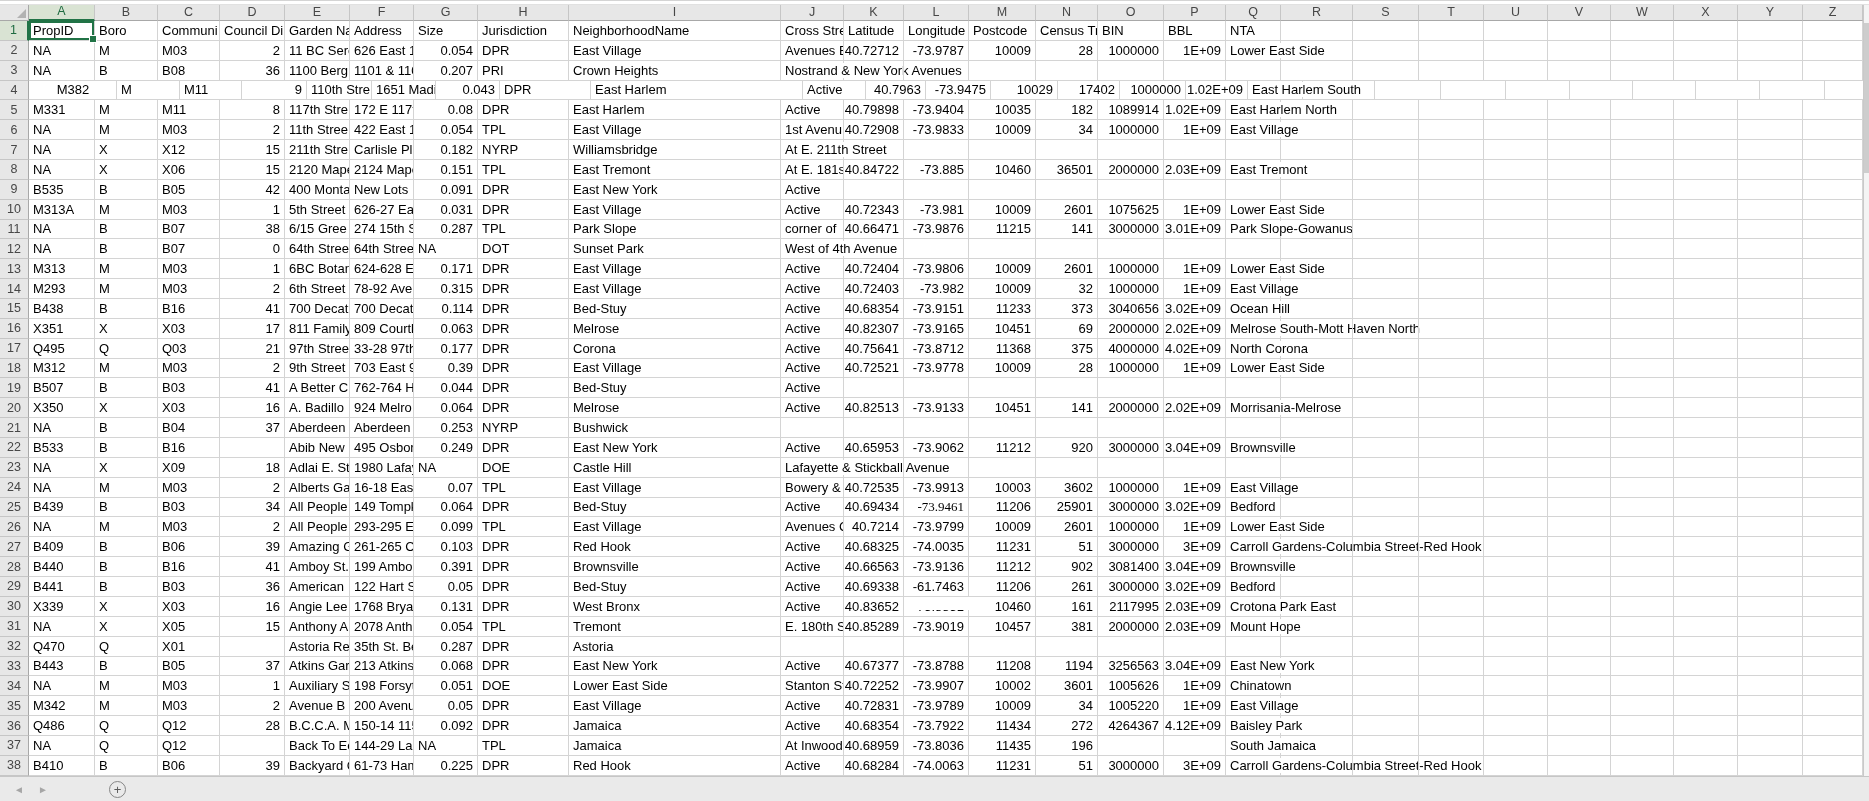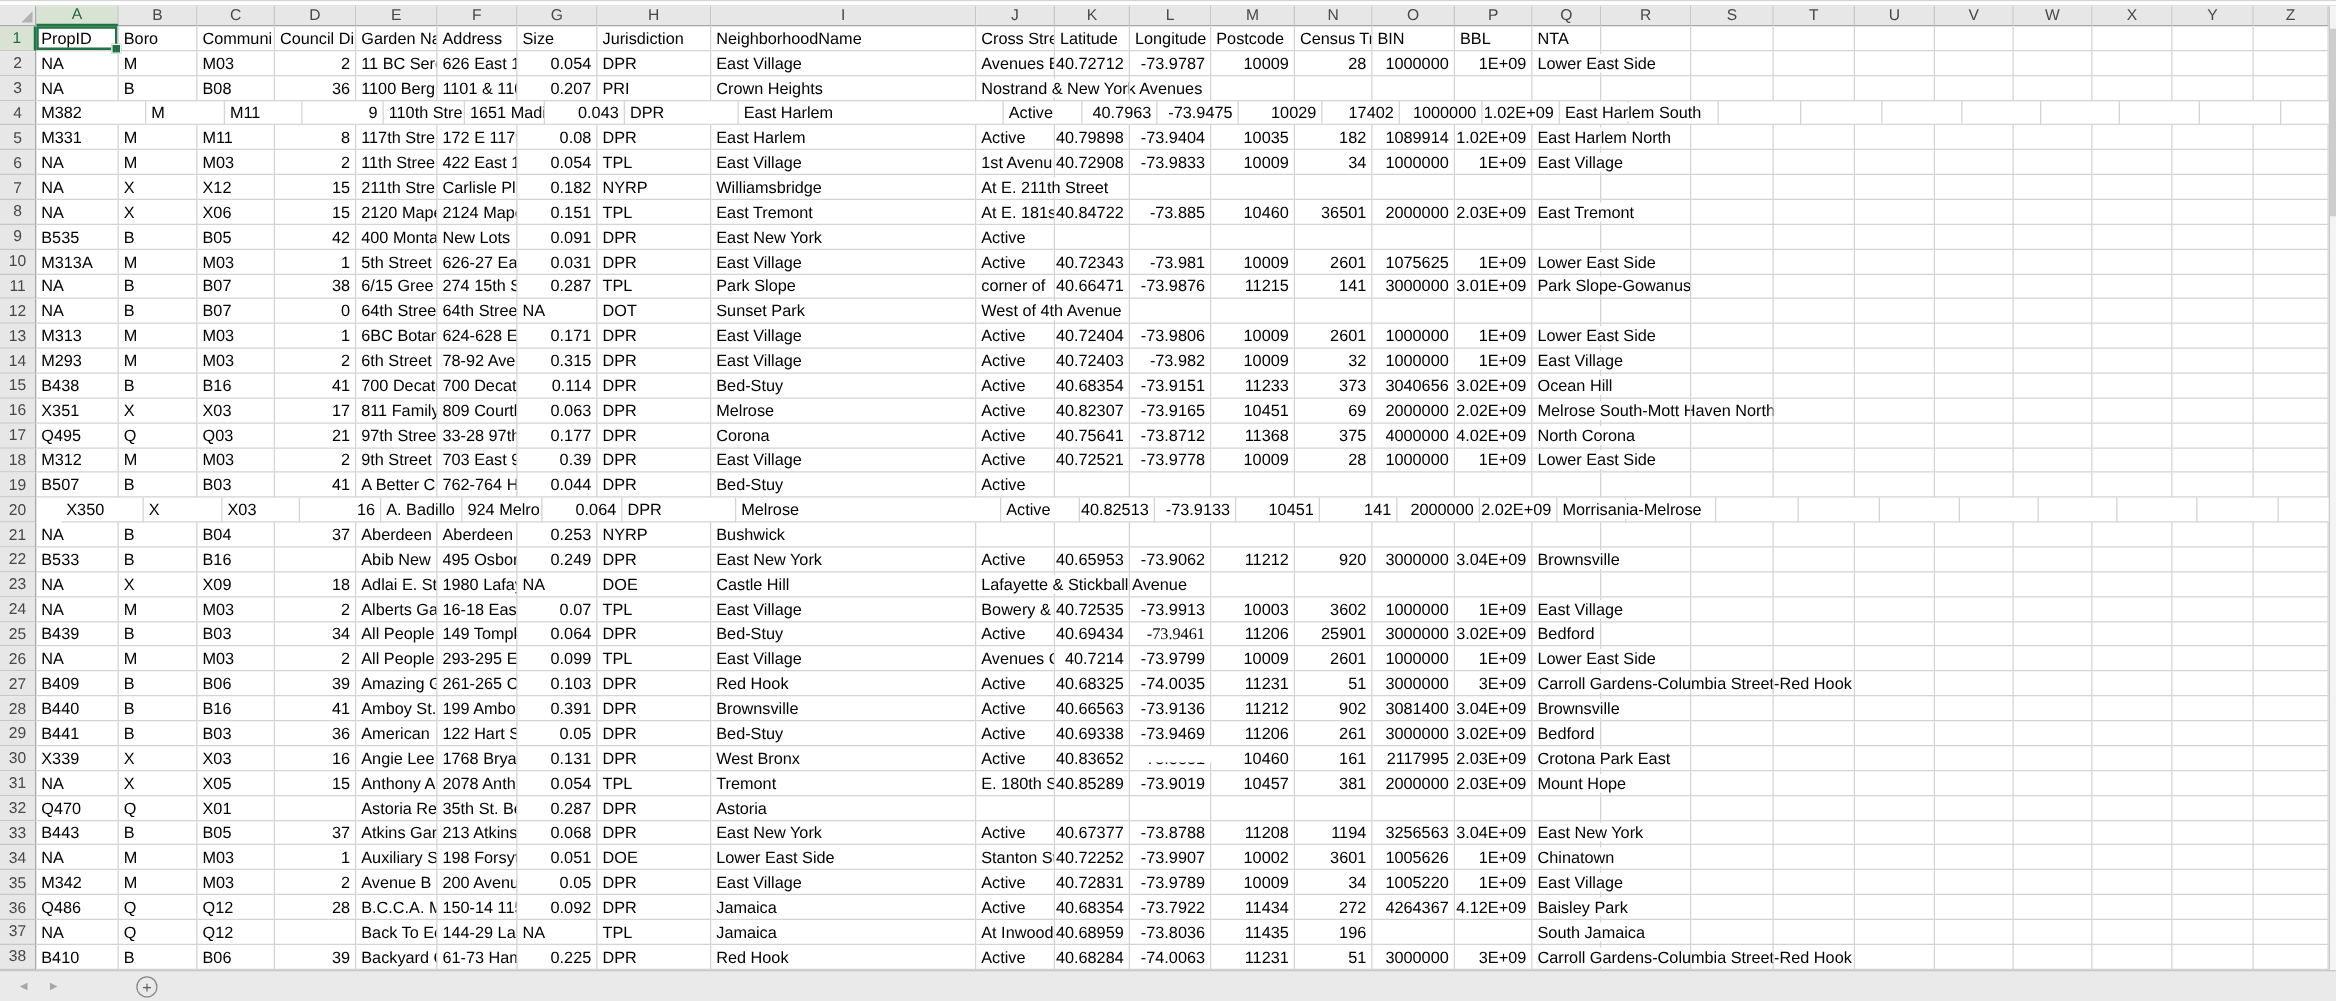--- a/index.html
+++ b/index.html
@@ -267,21 +267,21 @@
             <div class="cell" style="width: 65px;"></div>
             <div class="cell" style="width: 64px;"></div>
             <div class="cell" style="width: 63px;"></div>
             <div class="cell" style="width: 63px;"></div>
             <div class="cell" style="width: 64px;"></div>
             <div class="cell" style="width: 65px;"></div>
             <div class="cell" style="width: 60px;"></div>
           </div>
           <div class="row">
             <div class="rowh">4</div>
-            <div class="cell" style="width: 88px;">
+            <div class="cell" style="width: 88px; justify-content: center;">
               <span>M382</span>
             </div>
             <div class="cell" style="width: 63px;">
               <span>M</span>
             </div>
             <div class="cell" style="width: 62px;">
               <span>M11</span>
             </div>
             <div class="cell num" style="width: 65px;">
               <span>9</span>
@@ -1219,21 +1219,21 @@
             <div class="cell" style="width: 65px;"></div>
             <div class="cell" style="width: 64px;"></div>
             <div class="cell" style="width: 63px;"></div>
             <div class="cell" style="width: 63px;"></div>
             <div class="cell" style="width: 64px;"></div>
             <div class="cell" style="width: 65px;"></div>
             <div class="cell" style="width: 60px;"></div>
           </div>
           <div class="row">
             <div class="rowh">20</div>
-            <div class="cell" style="width: 66px; margin-left: 20px;">
+            <div class="cell" style="width: 66px;">
               <span>X350</span>
             </div>
             <div class="cell" style="width: 63px;">
               <span>X</span>
             </div>
             <div class="cell" style="width: 62px;">
               <span>X03</span>
             </div>
             <div class="cell num" style="width: 65px;">
               <span>16</span>
@@ -1788,21 +1788,21 @@
             <div class="cell" style="width: 212px;">
               <span>Bed-Stuy</span>
             </div>
             <div class="cell" style="width: 63px;">
               <span>Active</span>
             </div>
             <div class="cell num" style="width: 60px;">
               <span>40.69338</span>
             </div>
             <div class="cell num" style="width: 65px;">
-              <span>-73.9469</span>
+              <span>-61.7463</span>
             </div>
             <div class="cell num" style="width: 67px;">
               <span>11206</span>
             </div>
             <div class="cell num" style="width: 62px;">
               <span>261</span>
             </div>
             <div class="cell num" style="width: 66px;">
               <span>3000000</span>
             </div>

